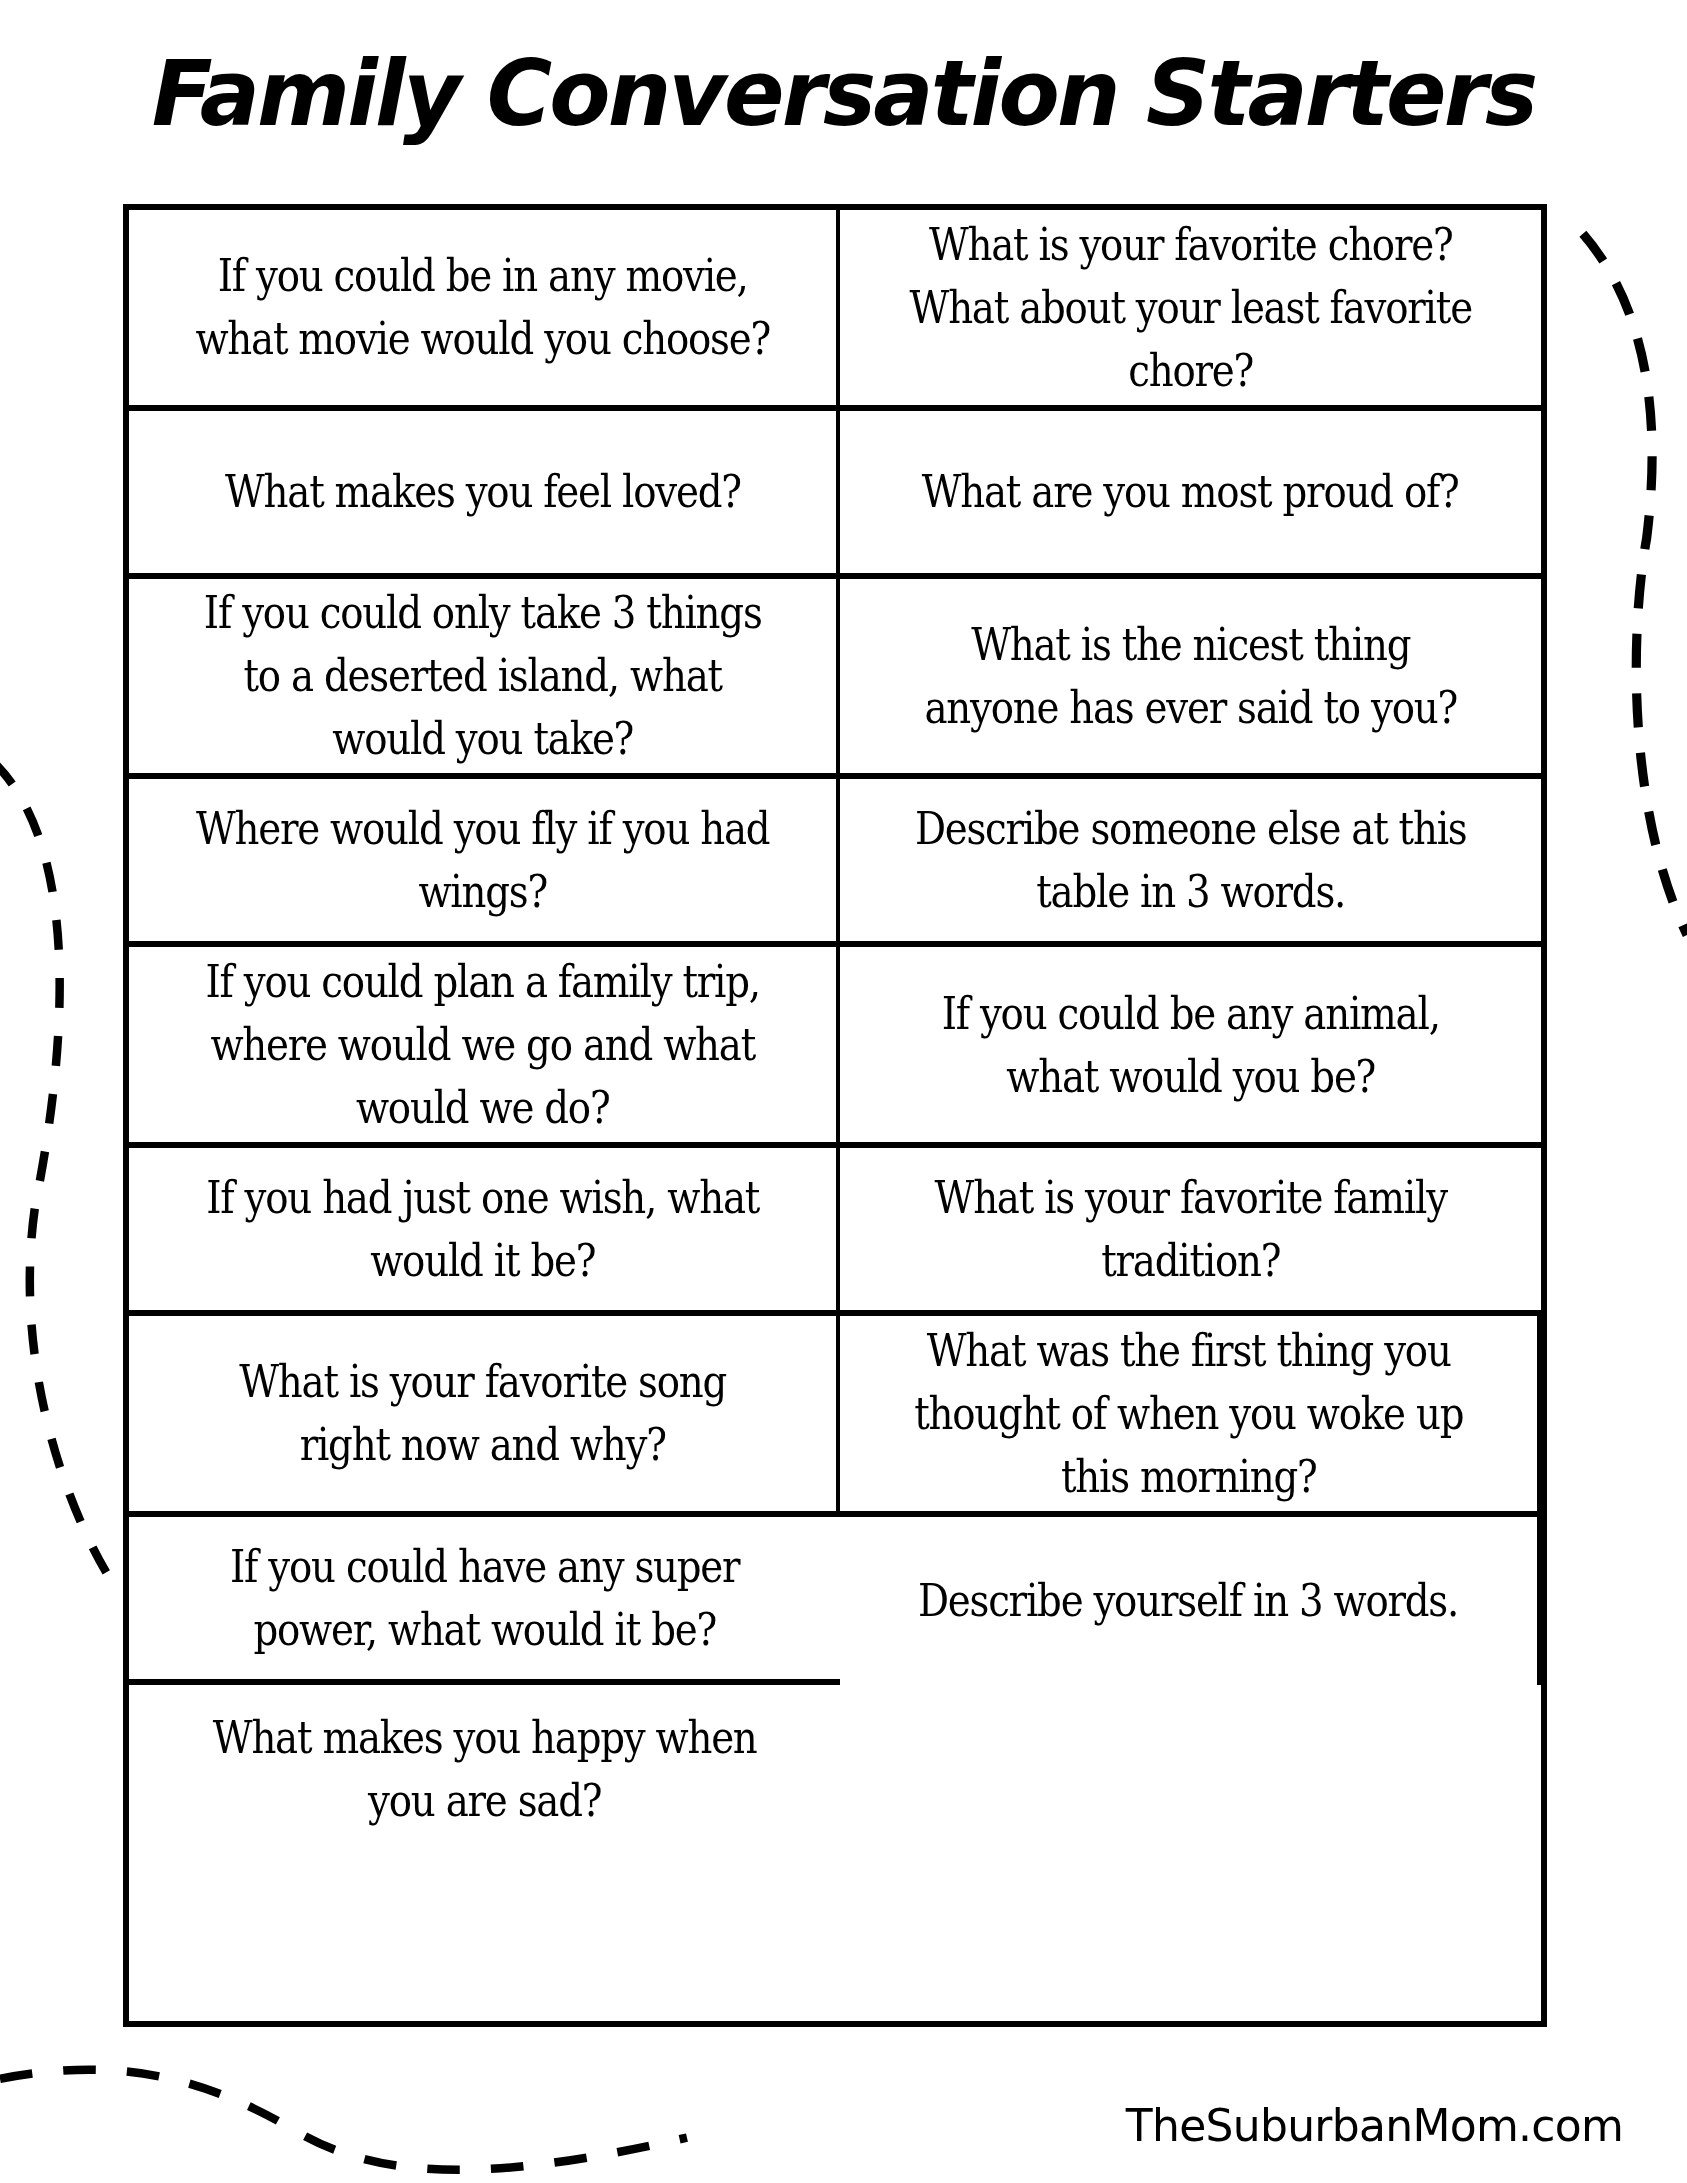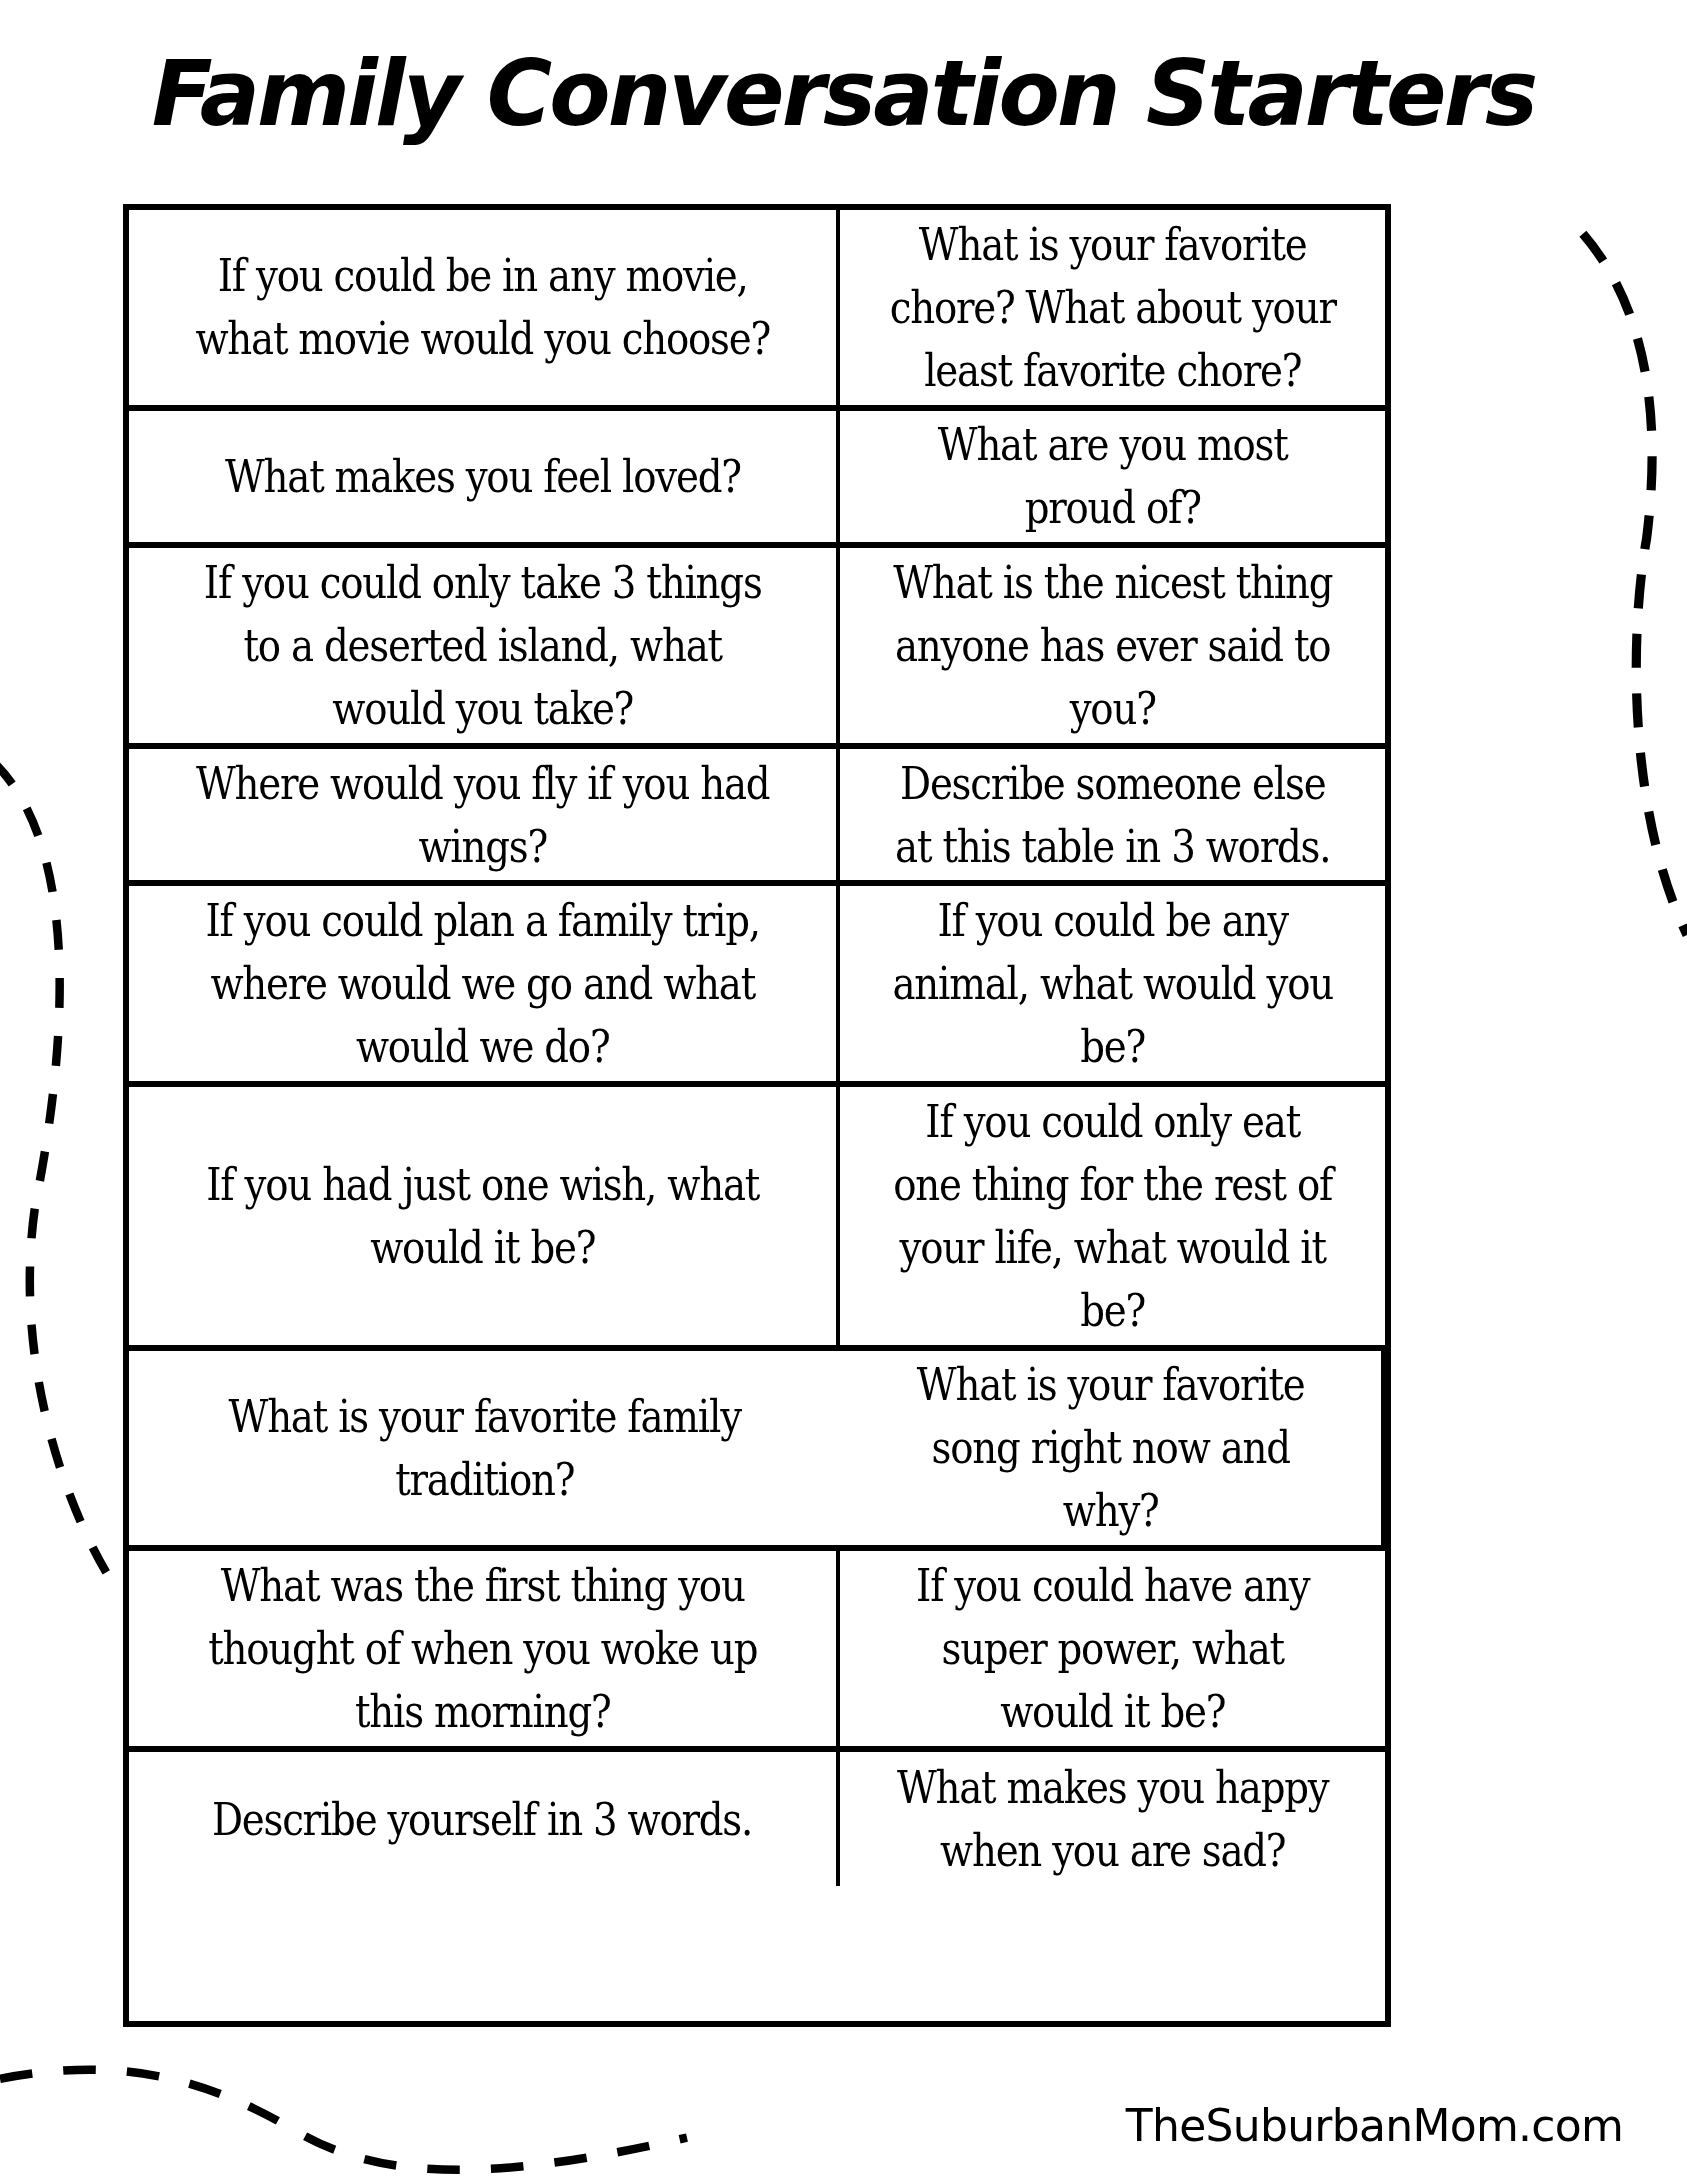--- a/index.html
+++ b/index.html
@@ -5,21 +5,21 @@
   html, body { margin: 0; padding: 0; background: #ffffff; }
   body { width: 1687px; height: 2183px; position: relative; overflow: hidden; font-family: "DejaVu Serif", serif; color: #000; }
   .title {
     position: absolute; left: 135px; top: 40px; width: 1417px; height: 106px;
     display: flex; align-items: center; justify-content: center;
     font-family: "DejaVu Sans", sans-serif; font-weight: bold; font-style: italic;
     font-size: 91px; letter-spacing: -2.8px; transform: scaleX(0.98);
     white-space: nowrap;
   }
   .grid {
-    position: absolute; left: 123px; top: 204px; width: 1268px; height: 1823px;
+    position: absolute; left: 123px; top: 204px; width: 1424px; height: 1823px;
     border: 6.4px solid #000; box-sizing: border-box;
     display: grid; grid-template-columns: 711px 1fr; grid-template-rows: repeat(10, 1fr);
   }
   .cell {
     display: flex; align-items: center; justify-content: center; text-align: center;
     box-sizing: border-box; padding: 2.8px 12.8px;
     font-family: "DejaVu Serif", serif; font-size: 45px; line-height: 63px;
     letter-spacing: -1.4px; transform-origin: center;
     border-bottom: 6.4px solid #000;
   }
@@ -75,23 +75,20 @@
   <div class="cell left">
       <span>If you could plan a family trip, where would we go and what would we do?</span>
     </div>
   <div class="cell">
       <span>If you could be any animal, what would you be?</span>
     </div>
   <div class="cell left">
       <span>If you had just one wish, what would it be?</span>
     </div>
   <div class="cell">
-      <span>If you could only eat one thing for the rest of your life, what would it be?</span>
-    </div>
-  <div class="cell">
       <span>What is your favorite family tradition?</span>
     </div>
   <div class="cell left">
       <span>What is your favorite song right now and why?</span>
     </div>
   <div class="cell left">
       <span>What was the first thing you thought of when you woke up this morning?</span>
     </div>
   <div class="cell">
       <span>If you could have any super power, what would it be?</span>

